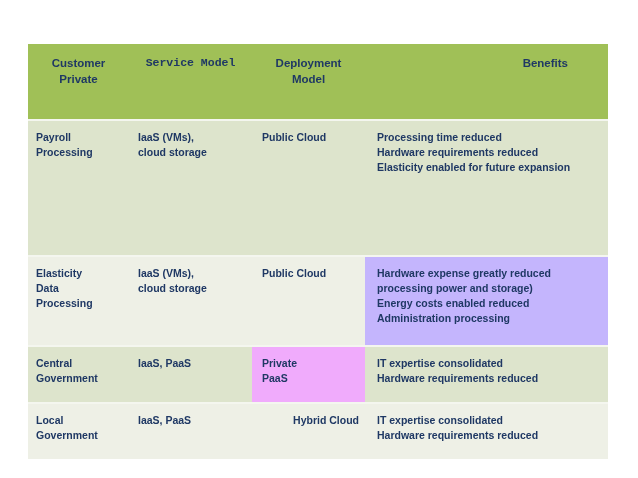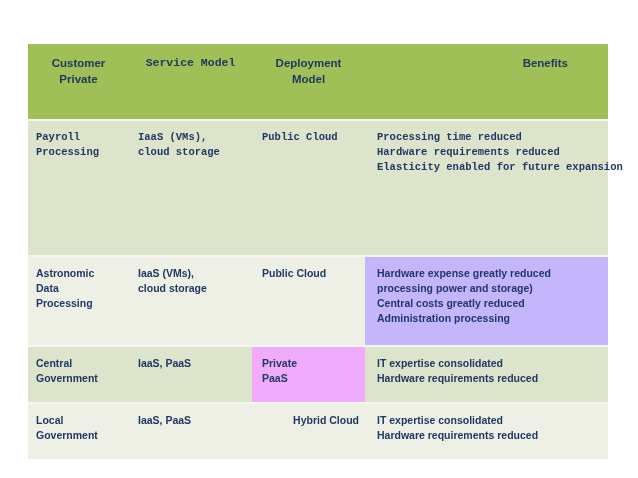--- a/index.html
+++ b/index.html
@@ -66,21 +66,21 @@
     font-size: 10.5px;
     font-weight: bold;
     line-height: 15px;
     padding: 9px 6px 9px 8px;
     border: 0;
     border-top: 2px solid #f4f6ef;
   }
   tbody tr.band-dark td { background: #dde4cc; }
   tbody tr.band-light td { background: #eef0e6; }
 
-  tbody tr.row-payroll td     { height: 116px; font-family: Liberation Mono, monospace; }
+  tbody tr.row-payroll td     { height: 116px; }
   tbody tr.row-astronomic td  { height: 70px;  }
   tbody tr.row-central td     { height: 37px;  }
   tbody tr.row-local td       { height: 37px;  }
 
   td.cell-scenario { padding-left: 8px; }
   td.cell-service  { padding-left: 9px; }
   td.cell-deploy   { padding-left: 10px; }
   td.cell-benefits { padding-left: 12px; }
 
   .line { display: block; white-space: nowrap; }
@@ -132,35 +132,35 @@
         </td>
         <td class="cell-benefits" style="color: rgb(31, 56, 100); background: rgb(221, 228, 204); border-top-color: rgb(244, 246, 239);">
           <span class="line">Processing time reduced</span>
           <span class="line">Hardware requirements reduced</span>
           <span class="line">Elasticity enabled for future expansion</span>
         </td>
       </tr>
 
       <tr class="band-light row-astronomic">
         <td class="cell-scenario" style="color: rgb(31, 56, 100); background: rgb(238, 240, 230); border-top-color: rgb(244, 246, 239);">
-          <span class="line">Astronomic</span>
+          <span class="line">Elasticity</span>
           <span class="line">Data</span>
           <span class="line">Processing</span>
         </td>
         <td class="cell-service" style="color: rgb(31, 56, 100); background: rgb(238, 240, 230); border-top-color: rgb(244, 246, 239);">
           <span class="line">IaaS (VMs),</span>
           <span class="line">cloud storage</span>
         </td>
         <td class="cell-deploy" style="color: rgb(31, 56, 100); background: rgb(238, 240, 230); border-top-color: rgb(244, 246, 239);">
           <span class="line">Public Cloud</span>
         </td>
         <td class="cell-benefits" style="color: rgb(31, 56, 100); background: #c4b5fd; border-top-color: rgb(244, 246, 239);">
           <span class="line">Hardware expense greatly reduced</span>
           <span class="line">processing power and storage)</span>
-          <span class="line">Central costs greatly reduced</span>
+          <span class="line">Energy costs enabled reduced</span>
           <span class="line">Administration processing</span>
         </td>
       </tr>
 
       <tr class="band-dark row-central">
         <td class="cell-scenario" style="color: rgb(31, 56, 100); background: rgb(221, 228, 204); border-top-color: rgb(244, 246, 239); margin-left: 20px;">
           <span class="line">Central</span>
           <span class="line">Government</span>
         </td>
         <td class="cell-service" style="color: rgb(31, 56, 100); background: rgb(221, 228, 204); border-top-color: rgb(244, 246, 239);">

